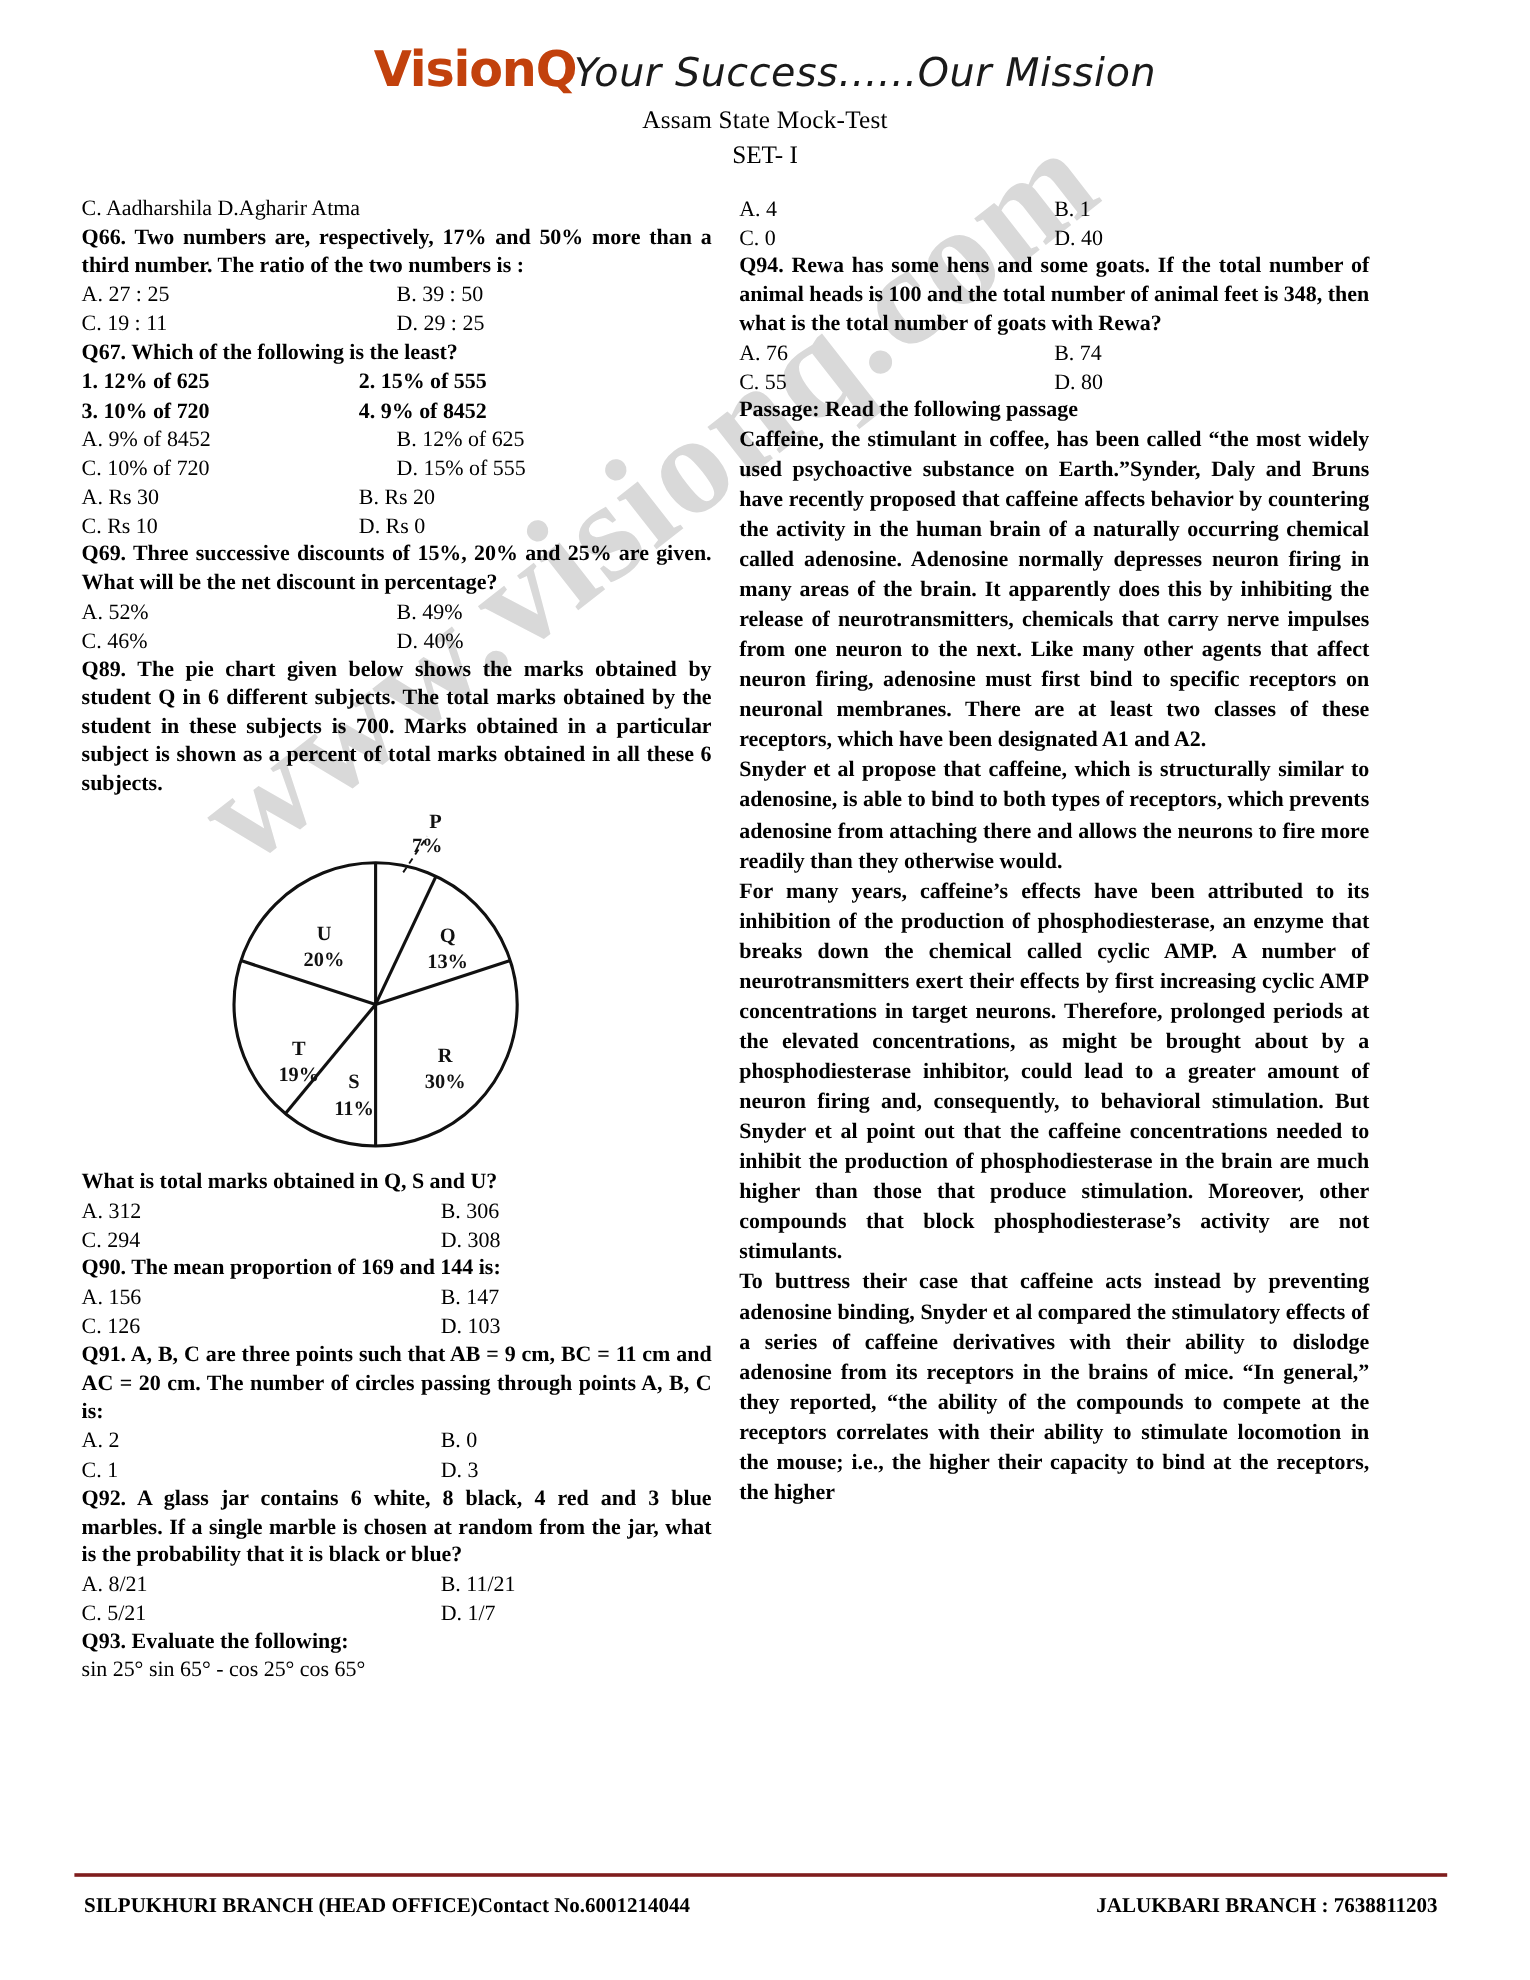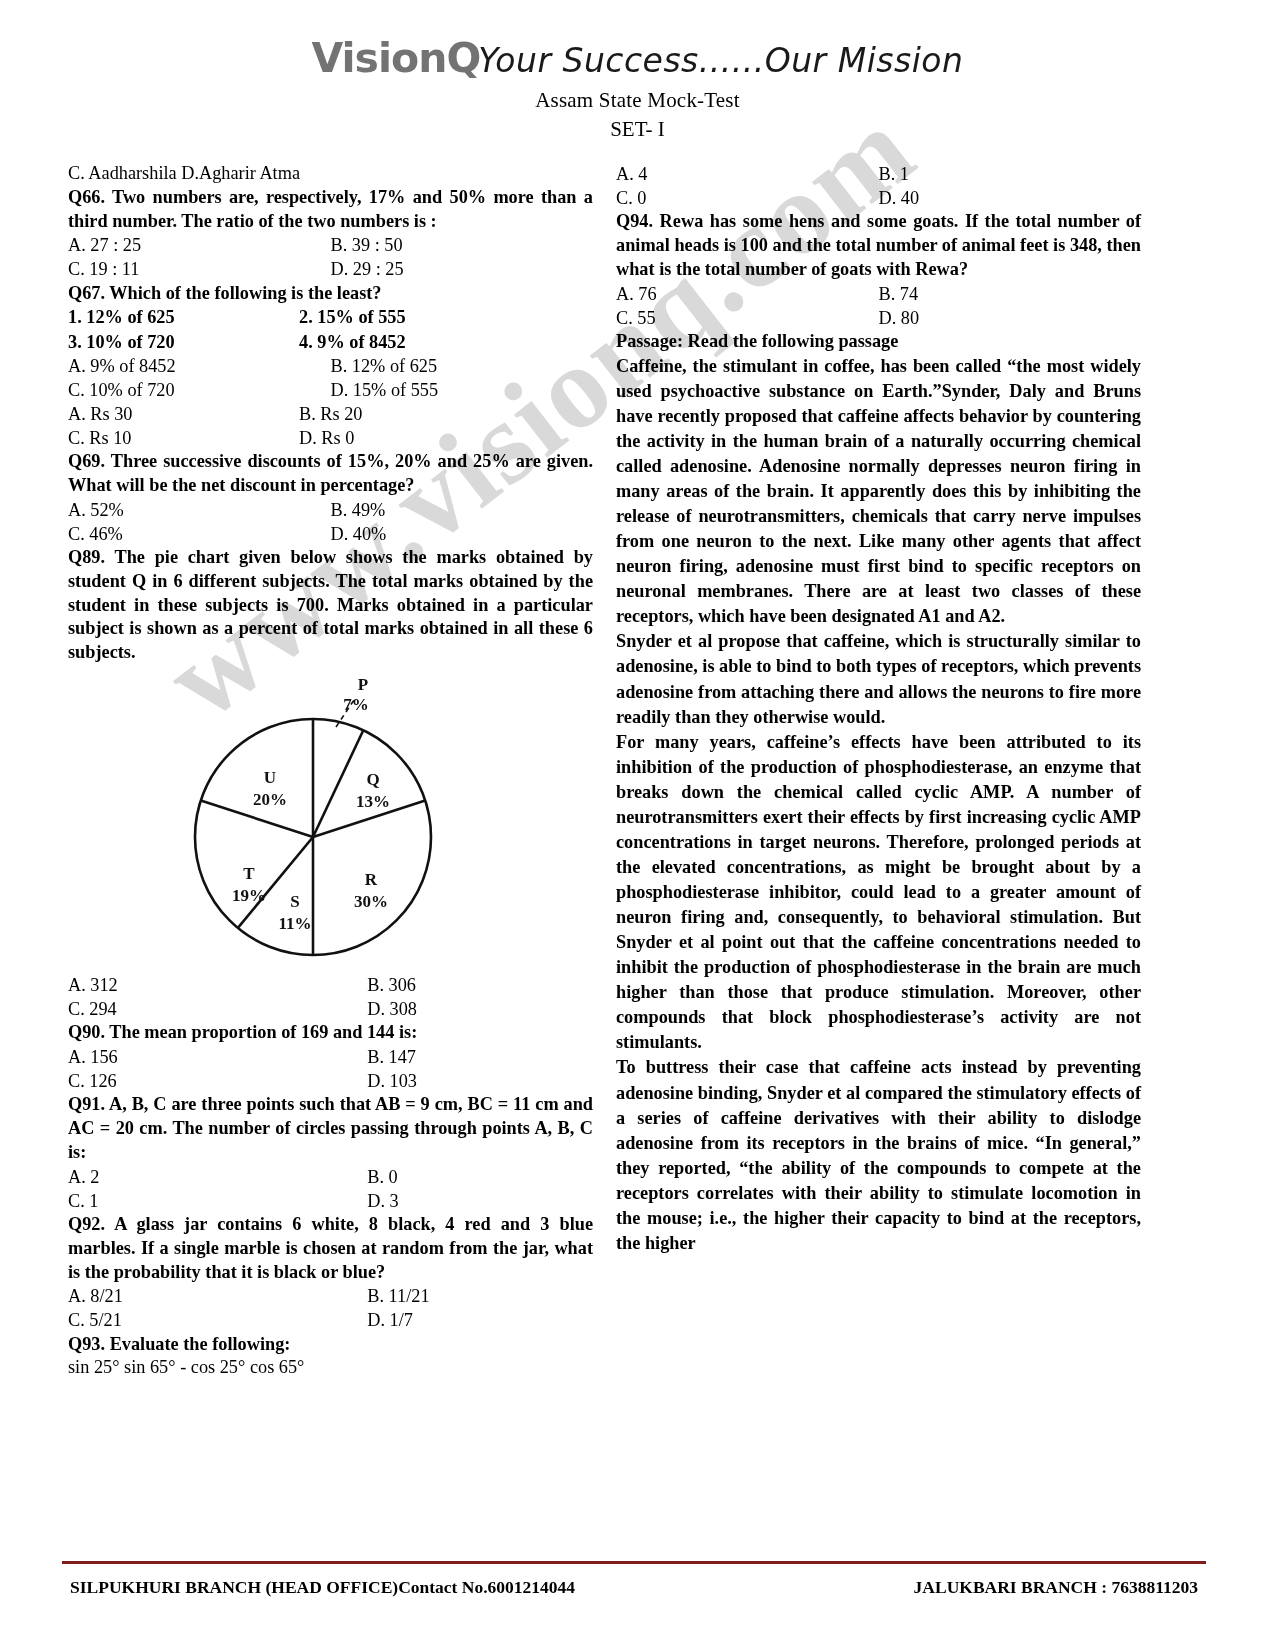--- a/index.html
+++ b/index.html
@@ -55,21 +55,21 @@
     display: flex;
     justify-content: center;
     align-items: baseline;
     line-height: 1;
   }
   .brand-main {
     font-family: "DejaVu Sans", sans-serif;
     font-weight: bold;
     font-size: 41px;
     letter-spacing: -1px;
-    color: #737373;
+    color: #c2410c;
   }
   .brand-tag {
     font-family: "DejaVu Sans", sans-serif;
     font-size: 33px;
     font-style: italic;
     font-weight: 300;
     color: #1a1a1a;
     letter-spacing: 0.5px;
     margin-left: -2px;
   }
@@ -269,20 +269,21 @@
 
             <text x="76" y="202">T</text>
             <text x="76" y="224">19%</text>
 
             <text x="97" y="106">U</text>
             <text x="97" y="128">20%</text>
           </g>
         </svg>
       </div>
 
+      <div class="qtext">What is total marks obtained in Q, S and U?</div>
       <div class="opts opts-wide">
         <span class="o1">A. 312</span>
         <span class="o2">B. 306</span>
       </div>
       <div class="opts opts-wide">
         <span class="o1">C. 294</span>
         <span class="o2">D. 308</span>
       </div>
 
       <div class="qtext">Q90. The mean proportion of 169 and 144 is:</div>

